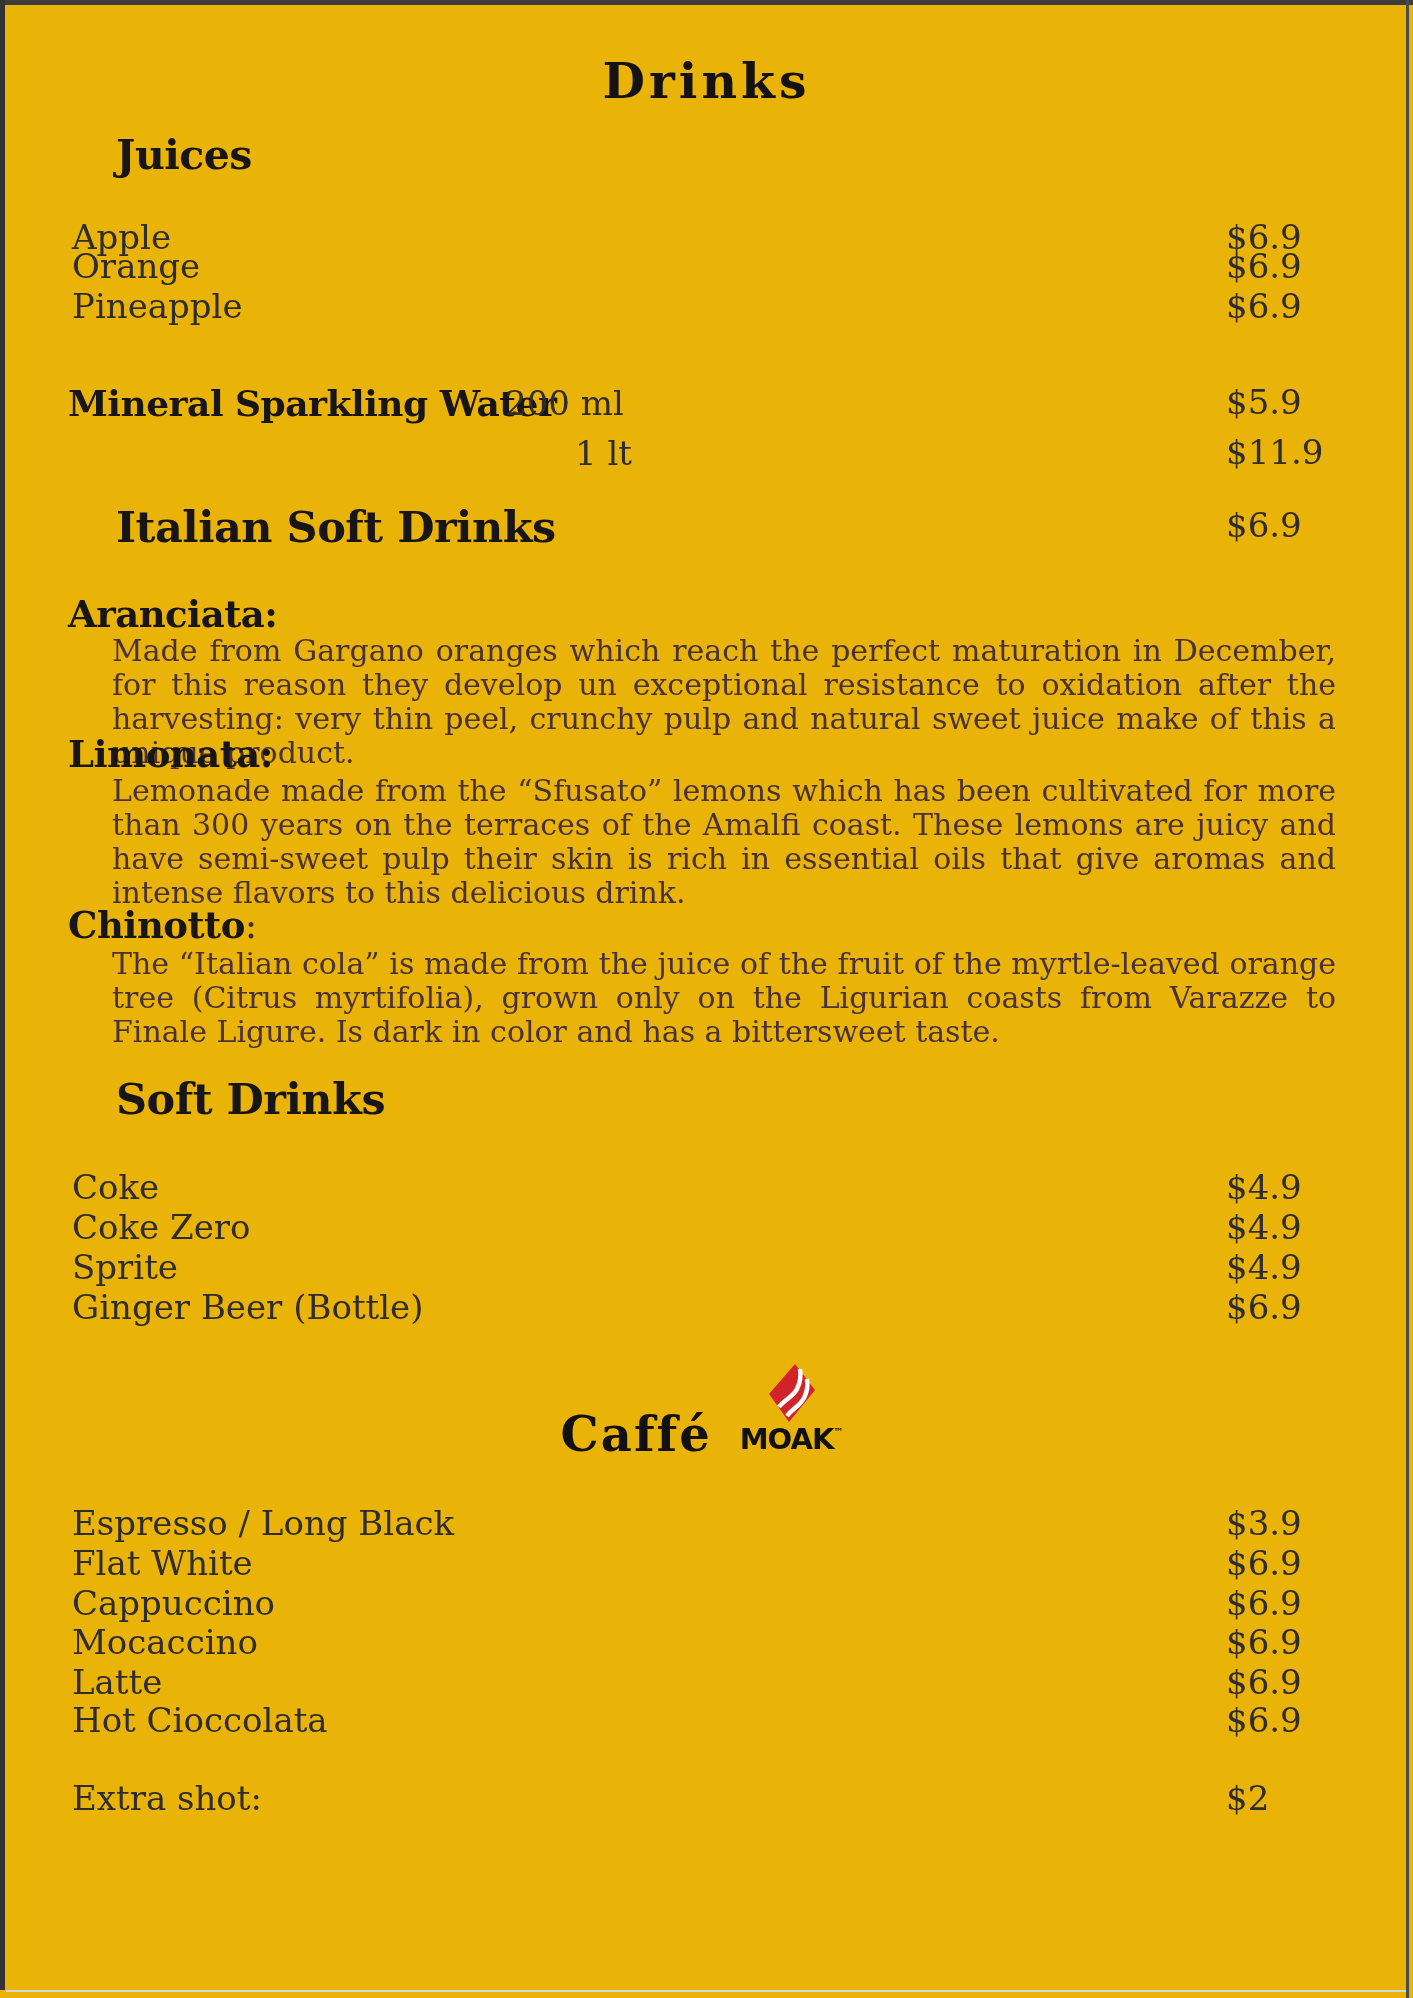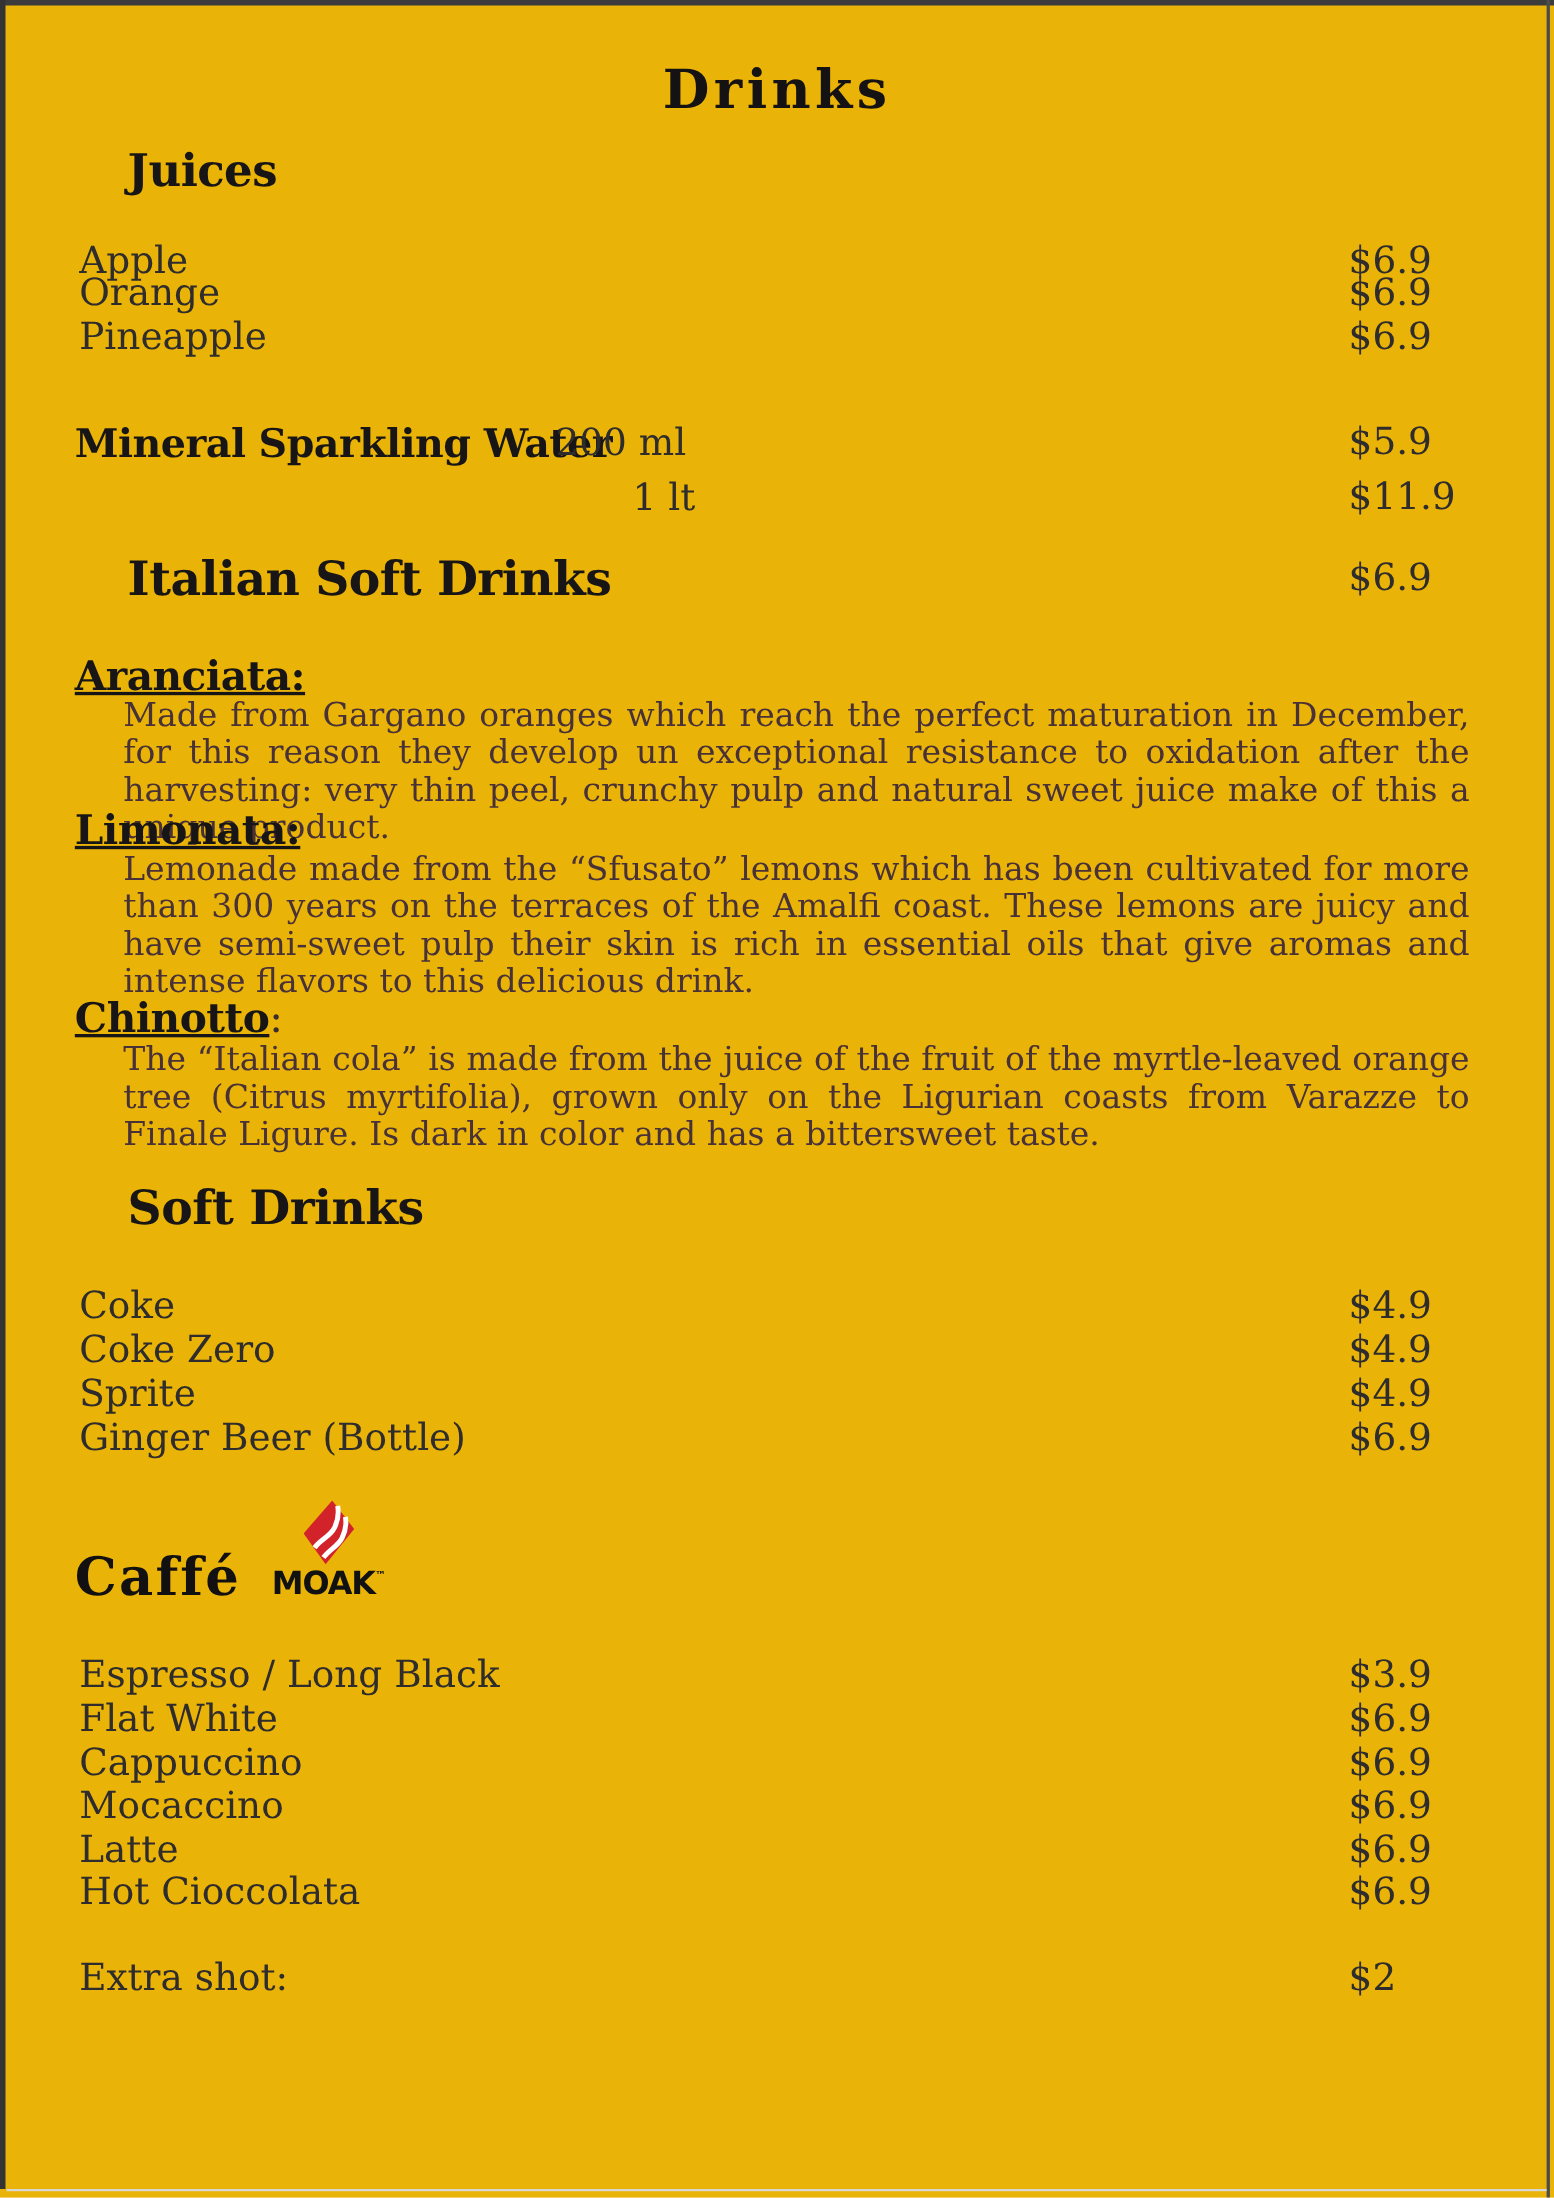--- a/index.html
+++ b/index.html
@@ -28,31 +28,31 @@
   .h-42{font-size:41px;}
   .h-43{font-size:43px;}
   .row{position:absolute;left:68px;right:77px;height:40px;font-size:34px;color:#2e2c2c;}
   .row .nm{position:absolute;left:4px;top:0;line-height:1;white-space:nowrap;}
   .row .nm-b{position:absolute;left:0;top:0;line-height:1;white-space:nowrap;font-weight:bold;font-size:36px;color:#171515;letter-spacing:-0.5px;}
   .row .sz{position:absolute;top:1px;line-height:1;white-space:nowrap;}
   .row .pr{position:absolute;left:1158px;top:0;line-height:1;white-space:nowrap;}
   .hdr-price{position:absolute;left:1226px;font-size:34px;color:#2e2c2c;line-height:1;}
 
   .entry{position:absolute;left:68px;width:1268px;}
-  .entry .term{font-weight:bold;font-size:37px;line-height:40px;color:#171515;letter-spacing:-0.5px;text-decoration:underline;}
+  .entry .term{font-weight:bold;font-size:37px;line-height:40px;color:#171515;letter-spacing:-0.5px;}
   .entry .colon{font-weight:normal;font-size:37px;color:#3a2c2e;}
   .entry .desc{
     font-size:30px;line-height:34px;text-align:justify;
     color:#483237;
     margin-left:44px;
   }
 
   .caffe-block{
     position:absolute;left:68px;top:1362px;width:1268px;height:100px;
-    display:flex;align-items:flex-end;
+    display:flex;justify-content:center;align-items:flex-end;
   }
   .caffe-word{
     font-weight:bold;font-size:48px;line-height:1.17;letter-spacing:2px;color:#121010;
   }
   .moak{display:flex;flex-direction:column;align-items:center;margin-left:28px;margin-bottom:8px;}
   .moak-flame{margin-bottom:3px;}
   .moak-text{
     font-family:"DejaVu Sans", sans-serif;font-weight:bold;
     font-size:29px;line-height:1;letter-spacing:-1px;color:#111;
     position:relative;white-space:nowrap;

